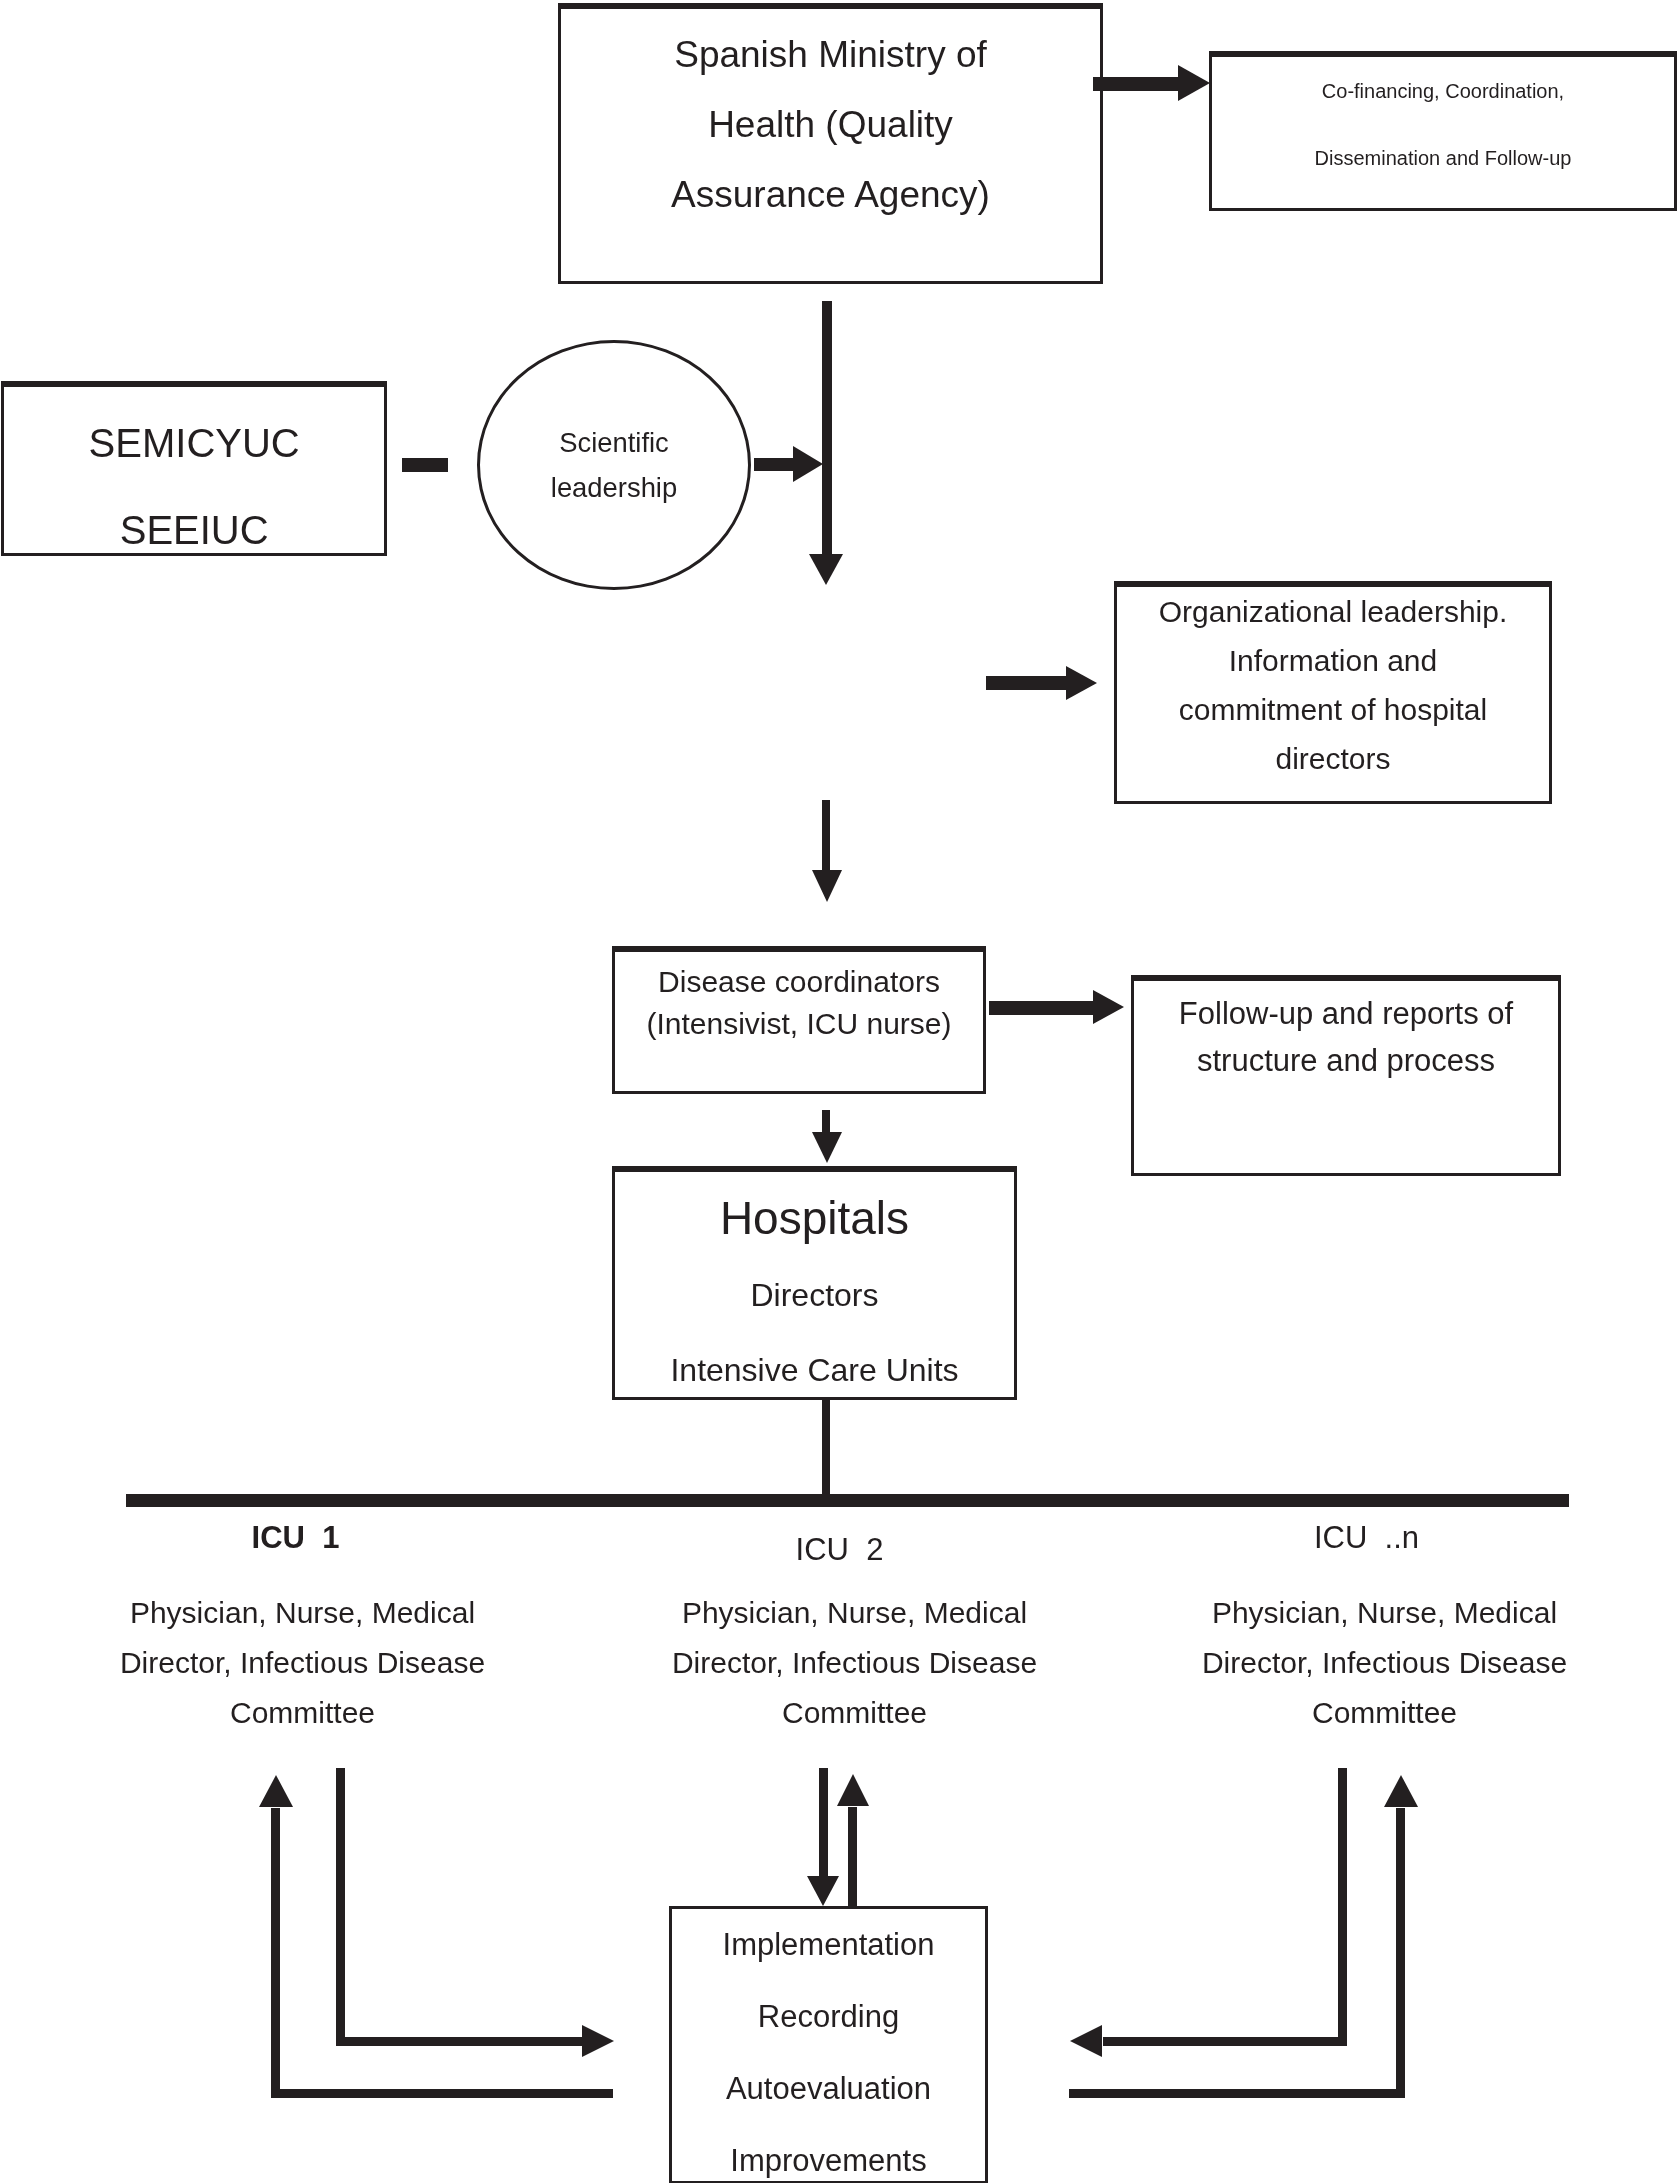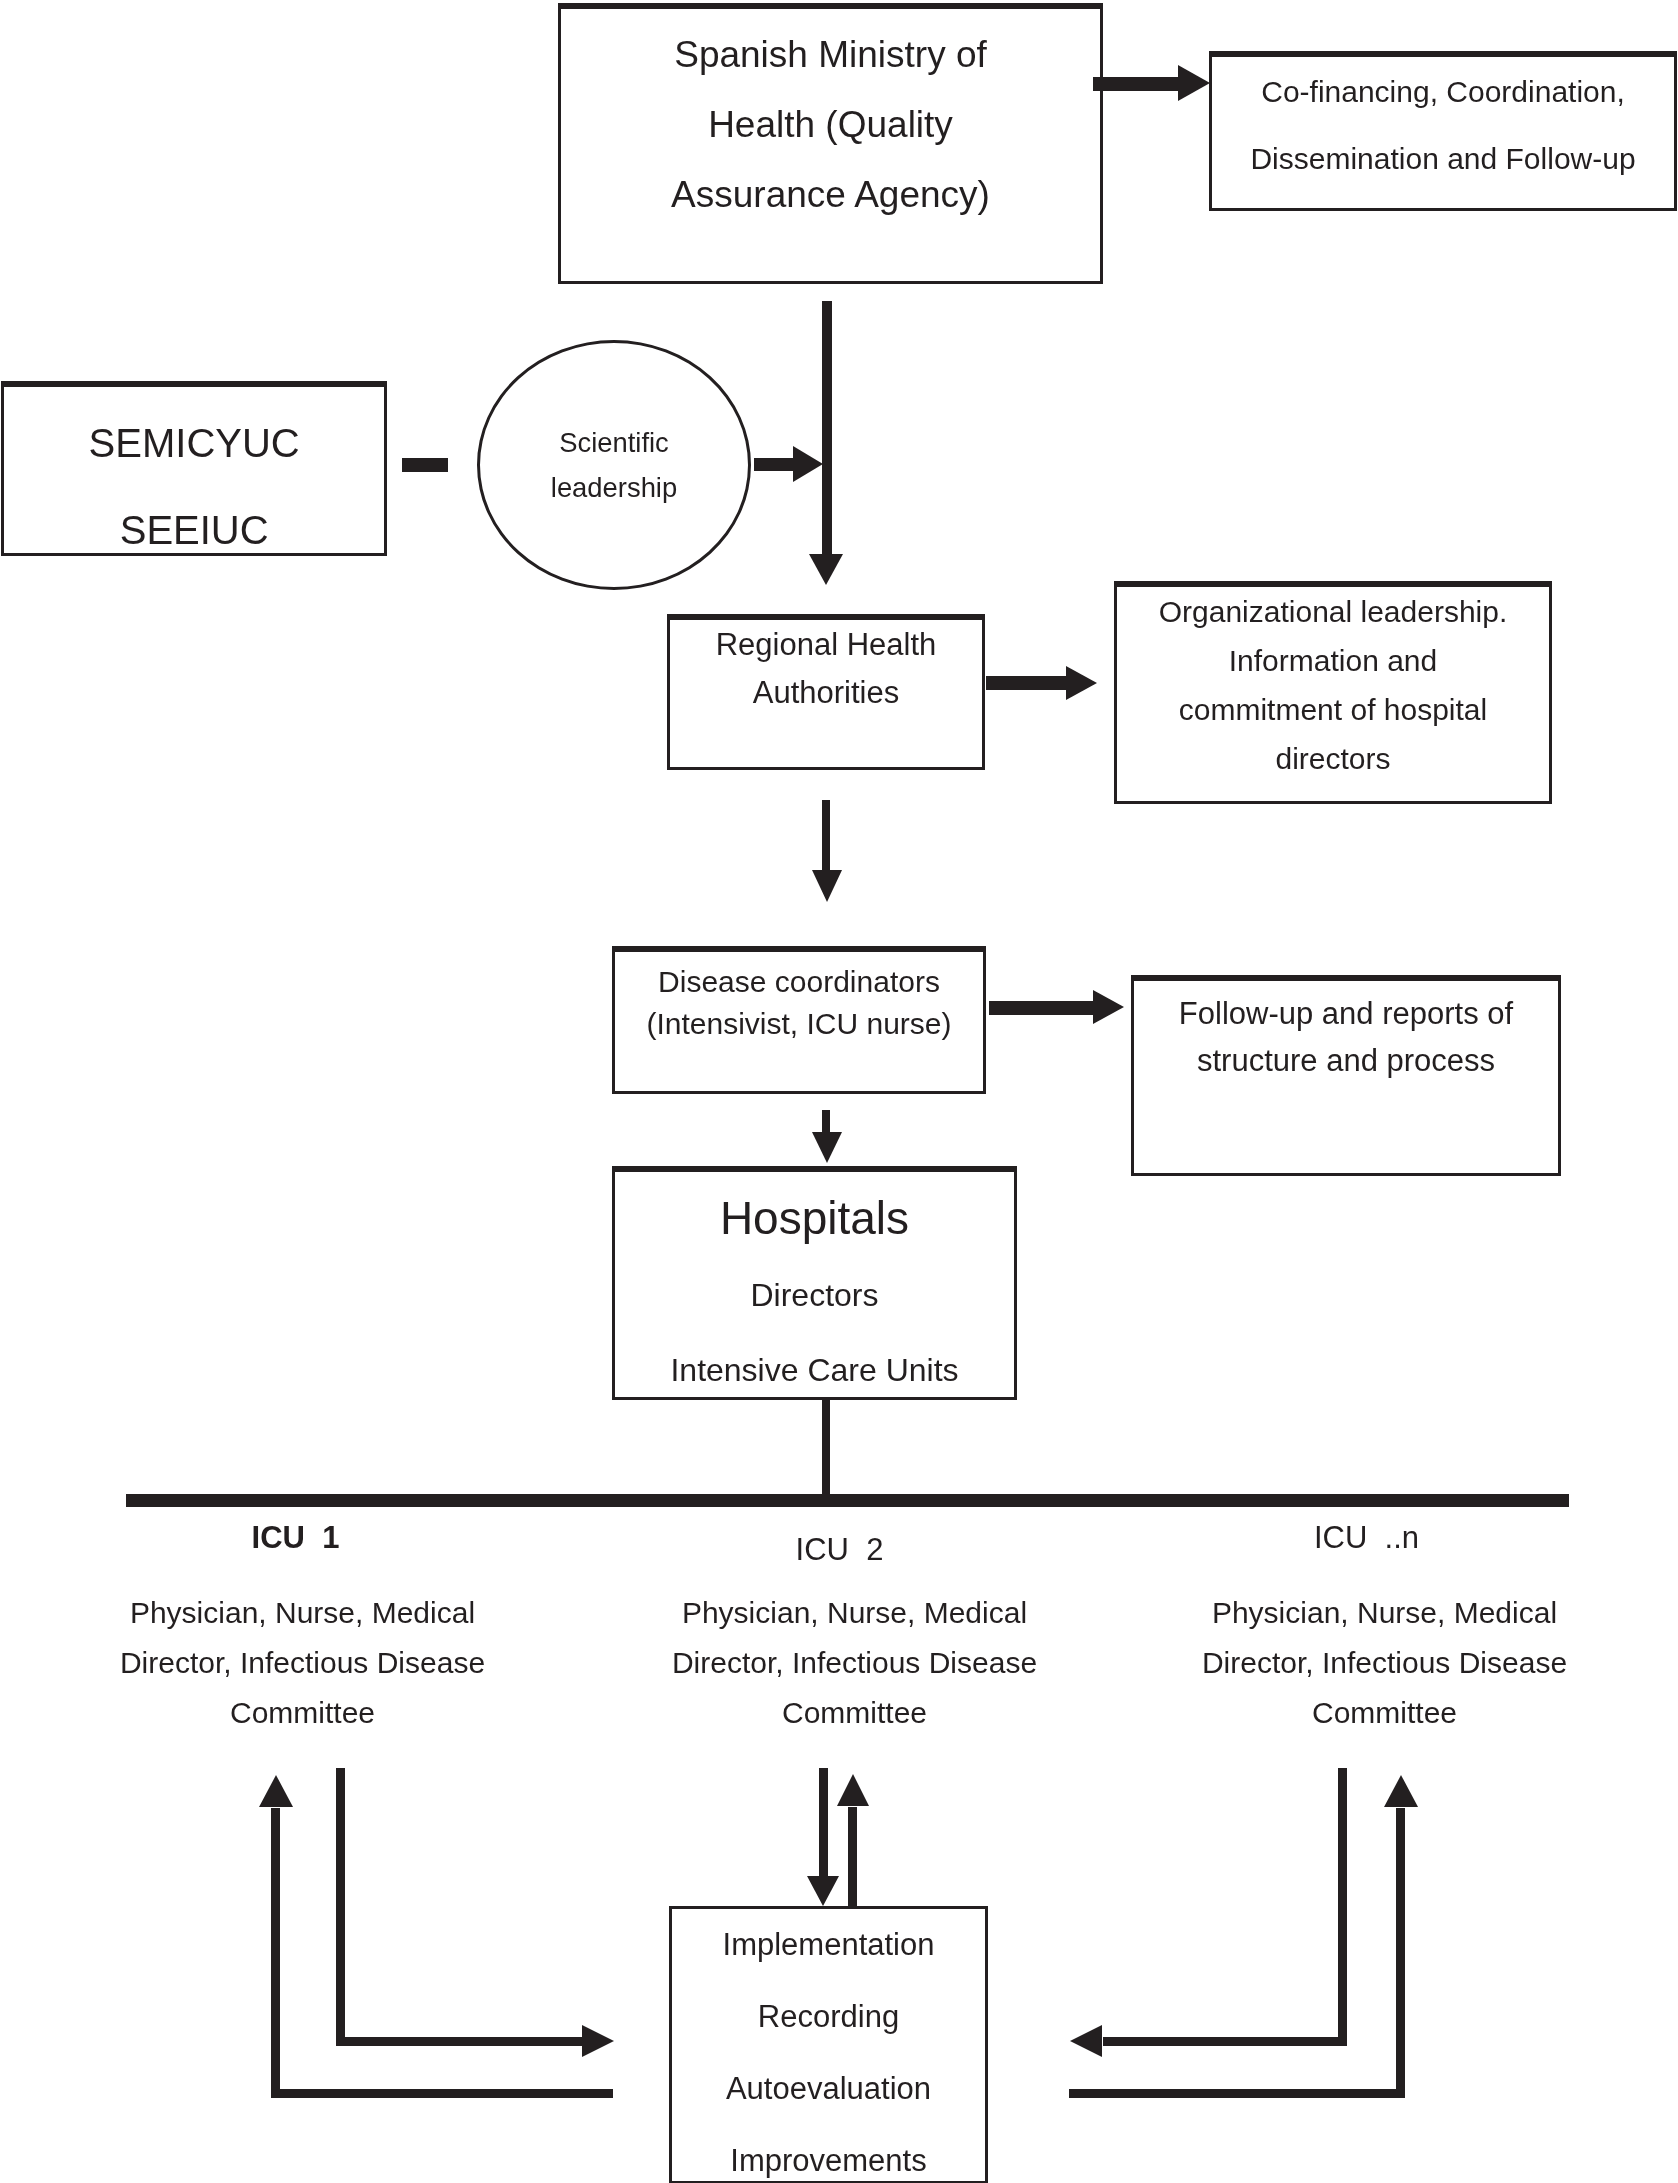--- a/index.html
+++ b/index.html
@@ -31,21 +31,21 @@
   .hline,.vline{position:absolute;background:var(--ink,#231f20);}
   .head{position:absolute;width:0;height:0;border-style:solid;border-color:transparent;}
   .head-right{border-left-color:var(--ink,#231f20);}
   .head-left{border-right-color:var(--ink,#231f20);}
   .head-down{border-top-color:var(--ink,#231f20);}
   .head-up{border-bottom-color:var(--ink,#231f20);}
   .lbl{position:absolute;text-align:center;white-space:pre;}
   .col{position:absolute;text-align:center;}
 
   .ministry-text{padding-top:11.2px;line-height:70px;font-size:37px;}
-  .cofin-text{padding-top:1.2px;line-height:67px;font-size:30px;}
+  .cofin-text{padding-top:1.2px;line-height:67px;font-size:20px;}
   .societies-text{padding-top:13px;line-height:87px;font-size:40px;}
   .sci-text{line-height:45px;font-size:27.4px;}
   .rha-text{padding-top:1.2px;line-height:48px;font-size:31px;}
   .org-text{padding-top:0;line-height:49px;font-size:30px;text-align:center;}
   .rc-text{padding-top:8.7px;line-height:42px;font-size:30px;}
   .fu-text{padding-top:9.4px;line-height:47px;font-size:31px;}
   .hosp-title{margin-top:13.7px;line-height:65px;font-size:46px;}
   .hosp-lines{margin-top:7.5px;line-height:75px;font-size:32px;}
   .cycle-text{line-height:72px;font-size:31px;}
   .icu-label{font-size:31px;line-height:34px;}
@@ -95,26 +95,20 @@
   <div>
     <div class="hline" style="left:754px;top:458px;width:39px;height:12.5px;"></div>
     <div class="head head-right" style="left:793px;top:446px;border-width:18.7px 0 18.7px 30px;"></div>
   </div>
 
   <div>
     <div class="vline" style="left:822px;top:301px;width:10px;height:253px;"></div>
     <div class="head head-down" style="left:809px;top:554px;border-width:31px 17.5px 0 17.5px;"></div>
   </div>
 
-  <div class="box" style="left:667px;top:614px;width:318px;height:156px;">
-    <div class="rha-text">
-      <div>Regional Health</div>
-      <div>Authorities</div>
-    </div>
-  </div>
 
   <div class="box" style="left:1114px;top:581px;width:438px;height:223px;">
     <div class="org-text">
       <div>Organizational leadership.</div>
       <div>Information and</div>
       <div>commitment of hospital</div>
       <div>directors</div>
     </div>
   </div>
 

